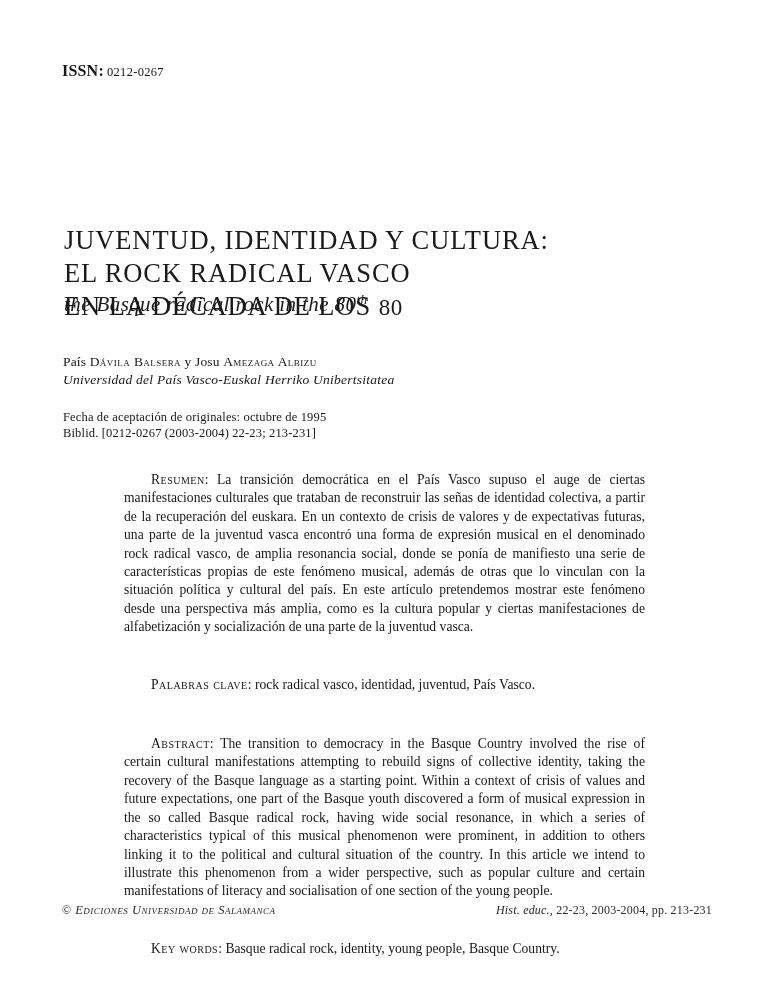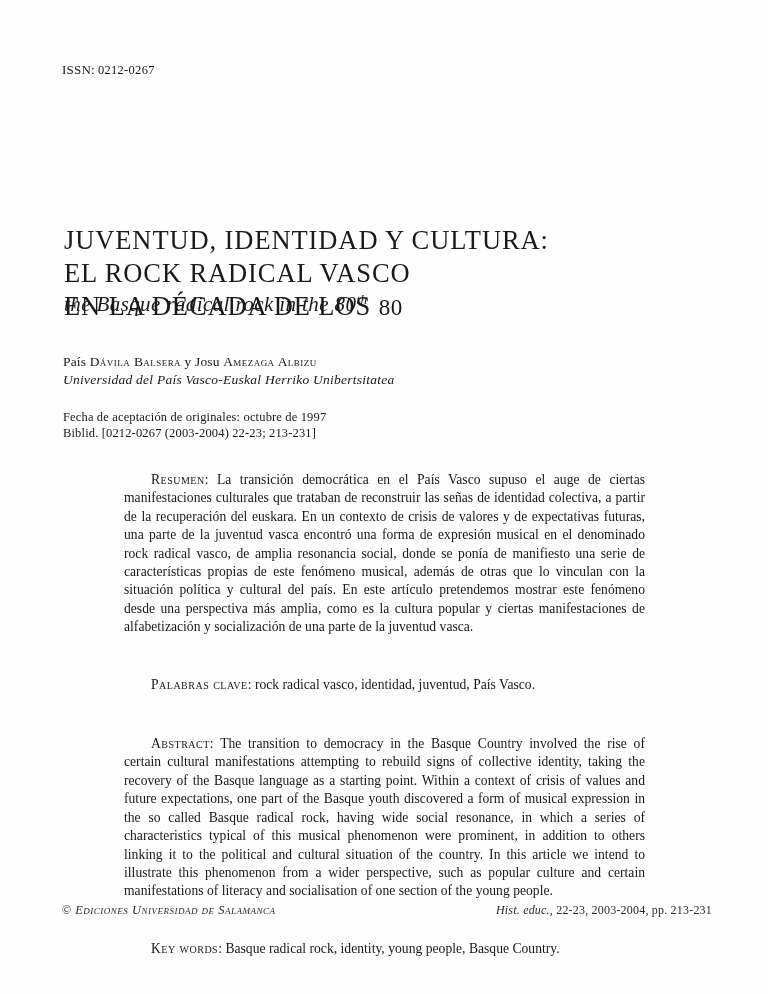--- a/index.html
+++ b/index.html
@@ -25,22 +25,22 @@
 
   
   .issn-block {
     position: absolute;
     left: 62px;
     top: 62px;
     font-size: 11.5px;
     letter-spacing: 0.2px;
   }
   .issn-label {
-    font-weight: 400;
-    font-size: 13px;
+    font-weight: 700;
+    font-size: 16px;
   }
   .issn-value {
     font-variant: small-caps;
     font-size: 12.5px;
     letter-spacing: 0.3px;
   }
 
   
   .title-block {
     position: absolute;
@@ -200,21 +200,21 @@
   <div class="subtitle-block">
     <div class="subtitle-line"><span>the Basque radical rock in the 80</span><sup>th</sup></div>
   </div>
 
   <div class="author-block">
     <div class="author-line"><span>País </span><span class="sc">Dávila Balsera</span><span> y </span><span>Josu </span><span class="sc">Amezaga Albizu</span></div>
     <div class="affiliation-line">Universidad del País Vasco-Euskal Herriko Unibertsitatea</div>
   </div>
 
   <div class="biblid-block">
-    <div class="biblid-line">Fecha de aceptación de originales: octubre de 1997</div>
+    <div class="biblid-line">Fecha de aceptación de originales: octubre de 1995</div>
     <div class="biblid-line">Biblid. [0212-0267 (2003-2004) 22-23; 213-231]</div>
   </div>
 
   <div class="abstract-area">
 
     <p class="para"><span class="label-sc">Resumen</span><span>: </span><span>La transición democrática en el País Vasco supuso el auge de ciertas manifestaciones culturales que trataban de reconstruir las señas de identidad colectiva, a partir de la recuperación del euskara. En un contexto de crisis de valores y de expectativas futuras, una parte de la juventud vasca encontró una forma de expresión musical en el denominado rock radical vasco, de amplia resonancia social, donde se ponía de manifiesto una serie de características propias de este fenómeno musical, además de otras que lo vinculan con la situación política y cultural del país. En este artículo pretendemos mostrar este fenómeno desde una perspectiva más amplia, como es la cultura popular y ciertas manifestaciones de alfabetización y socialización de una parte de la juventud vasca.</span></p>
 
     <div class="gap-sm"></div>
 
     <p class="para keywords"><span class="label-sc">Palabras clave</span><span>: </span><span>rock radical vasco, identidad, juventud, País Vasco.</span></p>

